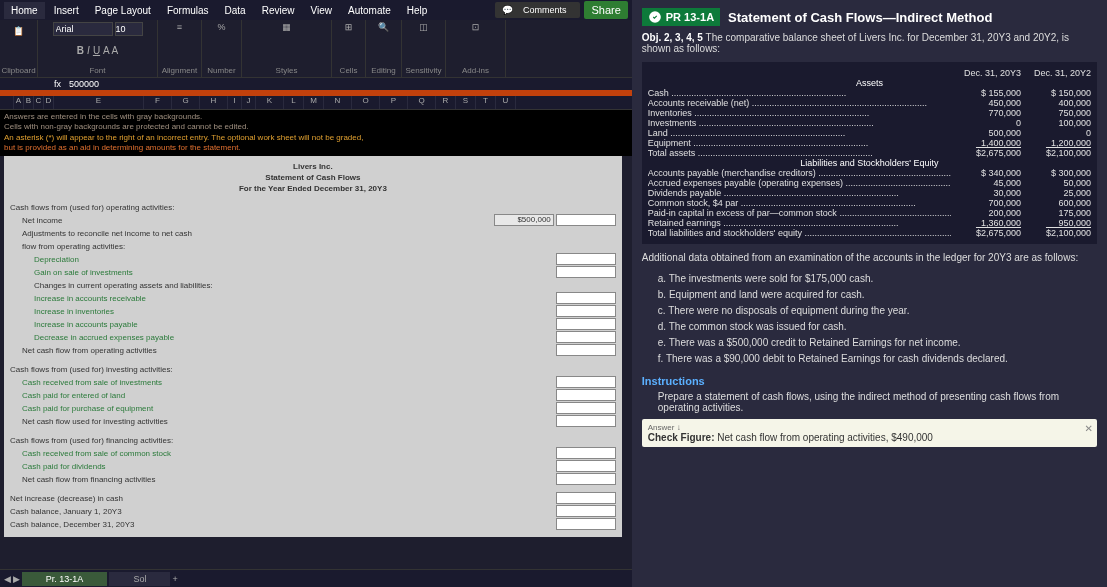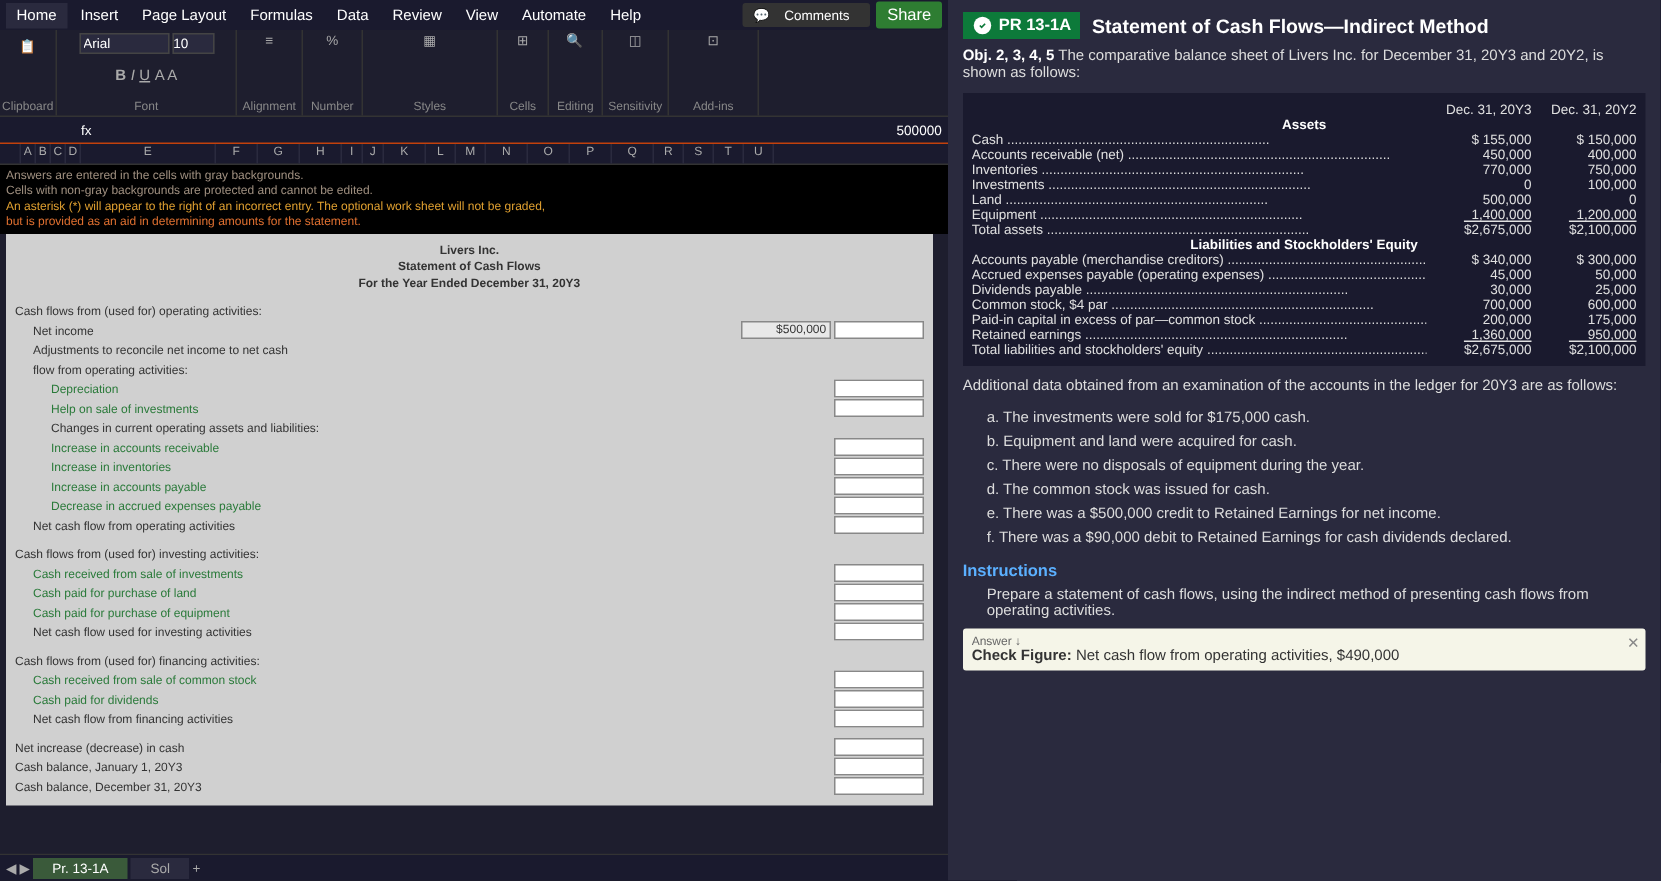--- a/index.html
+++ b/index.html
@@ -11,51 +11,51 @@
 .ribbon-tabs .active { background: #2a2a3e; }
 .ribbon-right { margin-left: auto; display: flex; gap: 4px; align-items: center; }
 .btn-comments { background: #333; color: #fff; padding: 2px 6px; border-radius: 2px; font-size: 9px; }
 .btn-share { background: #2e7d32; color: #fff; padding: 2px 6px; border-radius: 2px; font-size: 11px; }
 .ribbon-toolbar { display: flex; background: #1e1e2e; color: #aaa; height: 58px; border-bottom: 1px solid #333; font-size: 9px; }
 .ribbon-group { display: flex; flex-direction: column; align-items: center; justify-content: space-between; padding: 2px 6px; border-right: 1px solid #333; }
 .ribbon-group .label { font-size: 8px; color: #888; margin-top: 2px; }
 .font-select { background: #2a2a3e; color: #fff; border: 1px solid #444; font-size: 9px; padding: 1px 2px; width: 60px; }
 .size-select { background: #2a2a3e; color: #fff; border: 1px solid #444; font-size: 9px; width: 28px; }
 .icon-btn { width: 18px; height: 18px; display: inline-flex; align-items: center; justify-content: center; color: #aaa; }
-.formula-bar { display: flex; background: #1a1a2e; color: #fff; height: 18px; align-items: center; border-bottom: 1px solid #c2410c; font-size: 9px; text-align: right; }
+.formula-bar { display: flex; background: #1a1a2e; color: #fff; height: 18px; align-items: center; border-bottom: 6px solid #c2410c; font-size: 9px; }
 .name-box { width: 50px; padding: 0 4px; border-right: 1px solid #333; }
 .fx-area { flex: 1; padding: 0 4px; }
 .col-headers { display: flex; background: #1a1a2e; color: #aaa; height: 14px; font-size: 8px; border-bottom: 1px solid #333; }
 .col-headers span { text-align: center; border-right: 1px solid #2a2a3e; }
 .sheet-area { flex: 1; background: #1e1e2e; position: relative; overflow: auto; }
 .instructions { background: #000000; color: #a09080; font-size: 8px; padding: 2px 4px; line-height: 1.3; }
 .instructions .hl1 { color: #e0a030; }
 .instructions .hl2 { color: #e07030; }
 .worksheet { background: #d0d0d0; margin: 0 10px 0 4px; padding: 6px; font-size: 8px; color: #333; }
 .ws-title { text-align: center; font-weight: bold; margin-bottom: 2px; }
 .ws-row { display: flex; align-items: center; height: 13px; }
 .ws-label { flex: 1; }
 .ws-cell { width: 60px; border: 1px solid #888; background: #fff; height: 12px; text-align: right; padding: 0 2px; margin-left: 2px; }
 .ws-cell.filled { background: #e8e8e8; }
 .indent1 { padding-left: 12px; }
 .indent2 { padding-left: 24px; }
 .green-text { color: #2a7a3a; }
 .sheet-tabs { display: flex; background: #1a1a2e; color: #aaa; height: 18px; align-items: center; font-size: 9px; padding: 0 4px; gap: 2px; border-top: 1px solid #333; }
-.sheet-tab { padding: 2px 13px; background: #2a2a3e; }
+.sheet-tab { padding: 2px 24px; background: #2a2a3e; }
 .sheet-tab.active { background: #3a5a3a; color: #fff; }
 .pr-header { display: flex; align-items: center; gap: 8px; margin-bottom: 6px; }
 .pr-badge { background: #0d7a3a; color: #fff; padding: 2px 6px; font-weight: bold; font-size: 11px; display: flex; align-items: center; gap: 4px; }
 .pr-title { font-size: 13px; font-weight: bold; color: #fff; }
 .pr-obj { font-size: 10px; color: #ddd; margin-bottom: 8px; }
 .pr-obj b { color: #fff; }
 .balance-sheet { background: #1a1a2e; padding: 6px; font-size: 9px; margin-bottom: 8px; }
 .bs-row { display: flex; }
 .bs-desc { flex: 1; }
 .bs-col { width: 70px; text-align: right; }
-.bs-header { font-weight: bold; text-align: center; color: #fff; }
+.bs-header { font-weight: normal; text-align: center; color: #fff; }
 .dots { overflow: hidden; white-space: nowrap; }
 .dots::after { content: " ......................................................................"; }
 .add-data { font-size: 10px; color: #ddd; margin: 8px 0; }
 .add-list { padding-left: 16px; font-size: 10px; color: #ddd; line-height: 1.6; }
 .instr-head { color: #5bb0ff; font-weight: bold; margin: 8px 0 4px; font-size: 11px; }
 .instr-text { font-size: 10px; color: #ddd; padding-left: 16px; margin-bottom: 6px; }
 .answer-box { background: #f5f5e8; color: #333; padding: 4px 6px; font-size: 10px; border-radius: 2px; position: relative; }
 .answer-label { font-size: 8px; color: #666; }
 .close-x { position: absolute; right: 4px; top: 4px; color: #888; }
 .check-icon { width: 14px; height: 14px; }
@@ -183,21 +183,21 @@
           <span class="ws-label indent1">Adjustments to reconcile net income to net cash</span>
         </div>
       <div class="ws-row">
           <span class="ws-label indent1">flow from operating activities:</span>
         </div>
       <div class="ws-row">
           <span class="ws-label indent2 green-text">Depreciation</span>
           <span class="ws-cell"></span>
         </div>
       <div class="ws-row">
-          <span class="ws-label indent2 green-text">Help on sale of investments</span>
+          <span class="ws-label indent2 green-text">Gain on sale of investments</span>
           <span class="ws-cell"></span>
         </div>
       <div class="ws-row">
           <span class="ws-label indent2">Changes in current operating assets and liabilities:</span>
         </div>
       <div class="ws-row">
           <span class="ws-label indent2 green-text">Increase in accounts receivable</span>
           <span class="ws-cell"></span>
         </div>
       <div class="ws-row">
@@ -219,21 +219,21 @@
         </div>
       <div style="height:6px"></div>
       <div class="ws-row">
           <span class="ws-label">Cash flows from (used for) investing activities:</span>
         </div>
       <div class="ws-row">
           <span class="ws-label indent1 green-text">Cash received from sale of investments</span>
           <span class="ws-cell"></span>
         </div>
       <div class="ws-row">
-          <span class="ws-label indent1 green-text">Cash paid for purchase of land</span>
+          <span class="ws-label indent1 green-text">Cash paid for entered of land</span>
           <span class="ws-cell"></span>
         </div>
       <div class="ws-row">
           <span class="ws-label indent1 green-text">Cash paid for purchase of equipment</span>
           <span class="ws-cell"></span>
         </div>
       <div class="ws-row">
           <span class="ws-label indent1">Net cash flow used for investing activities</span>
           <span style="width:62px"></span>
           <span class="ws-cell"></span>

